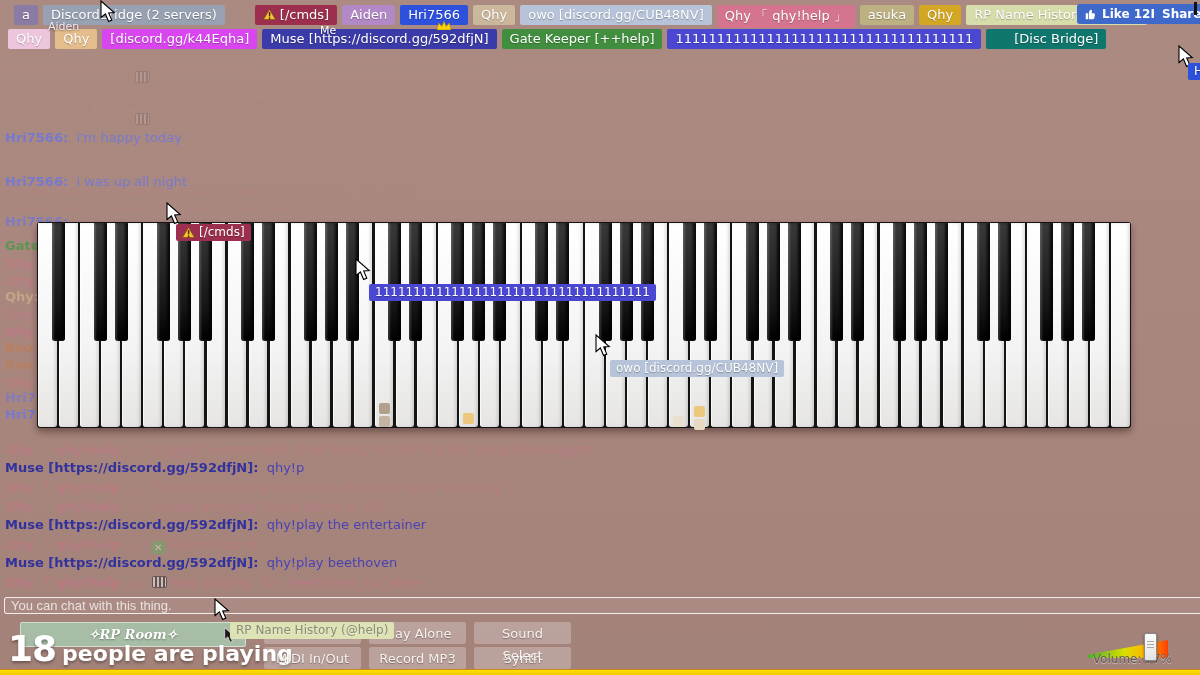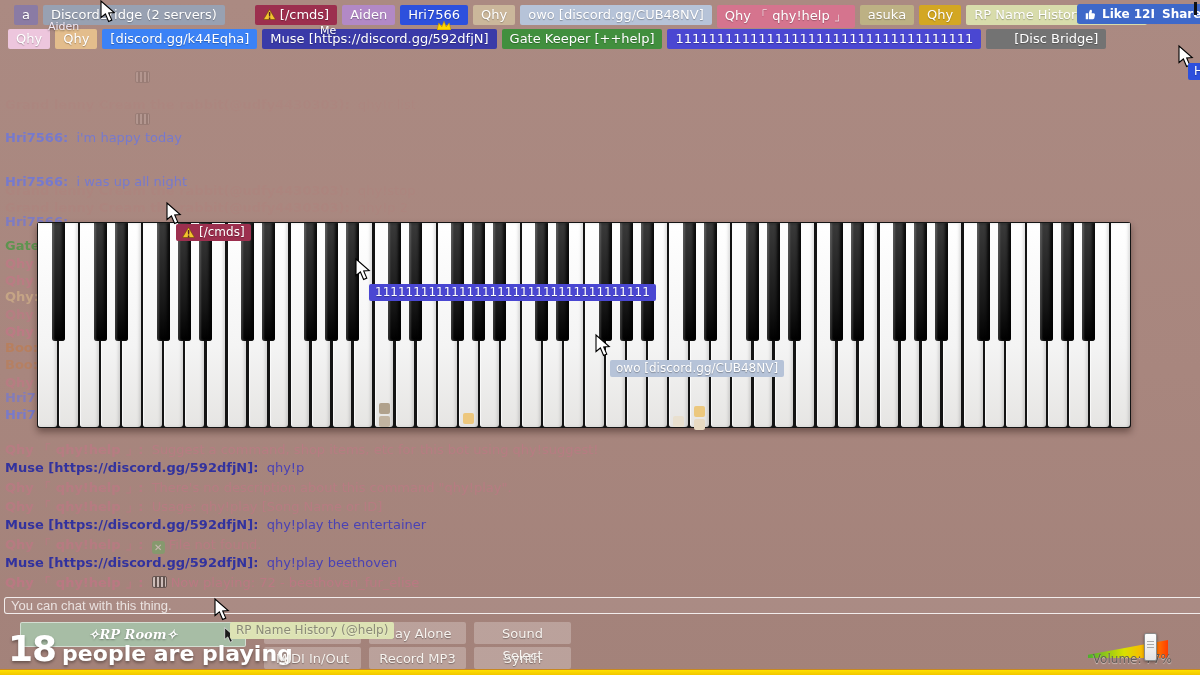--- a/index.html
+++ b/index.html
@@ -260,33 +260,33 @@
       <span>RP Name History (@help)</span>
     </span>
   </div>
 <div id="row2" class="tagrow">
     <span class="tag" style="background: rgb(237, 198, 221);">
       <span>Qhy</span>
     </span>
     <span class="tag" style="background: rgb(227, 189, 140);">
       <span>Qhy</span>
     </span>
-    <span class="tag" style="background: #3b82f6;">
+    <span class="tag" style="background: #d946ef;">
       <span>[discord.gg/k44Eqha]</span>
     </span>
     <span class="tag" style="background: rgb(58, 58, 168);">
       <span>Muse [https://discord.gg/592dfjN]</span>
     </span>
     <span class="tag" style="background: rgb(65, 143, 62);">
       <span>Gate Keeper [++help]</span>
     </span>
     <span class="tag" style="background: rgb(74, 71, 210);">
       <span>111111111111111111111111111111111111</span>
     </span>
-    <span class="tag" style="background: #737373; padding-left: 28px;">
+    <span class="tag" style="background: #0f766e; padding-left: 28px;">
       <span>[Disc Bridge]</span>
     </span>
   </div>
 <div class="overlay-label" style="left:320px;top:24px;">Me</div>
 <svg class="overlay-label" style="left:437px;top:21px;" width="14" height="9" viewBox="0 0 16 10">
   <path d="M0 10 L2 2 L5.5 6.5 L8 0 L10.5 6.5 L14 2 L16 10 Z" fill="#ffd700" stroke="#b8860b" stroke-width="0.7"></path>
 </svg>
 
 <div id="fb-like" class="fb">
   <svg width="12" height="12" viewBox="0 0 16 16">

